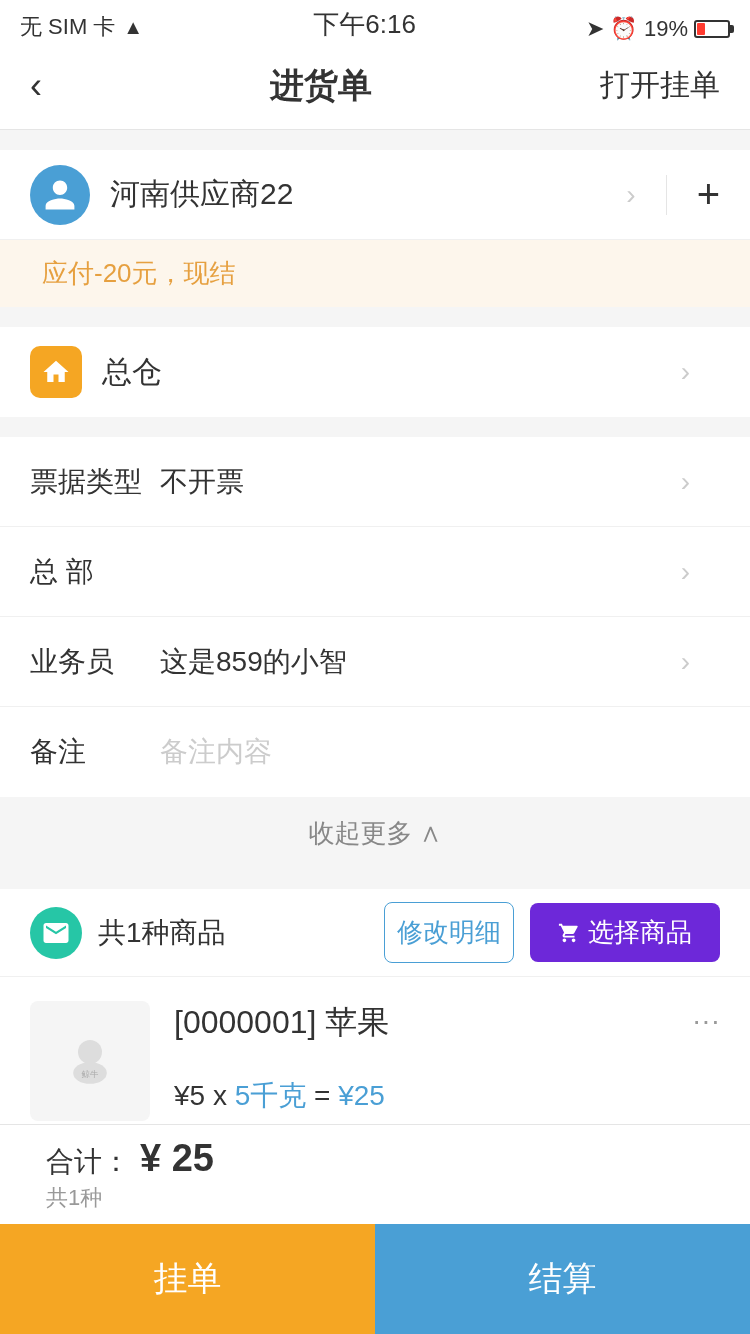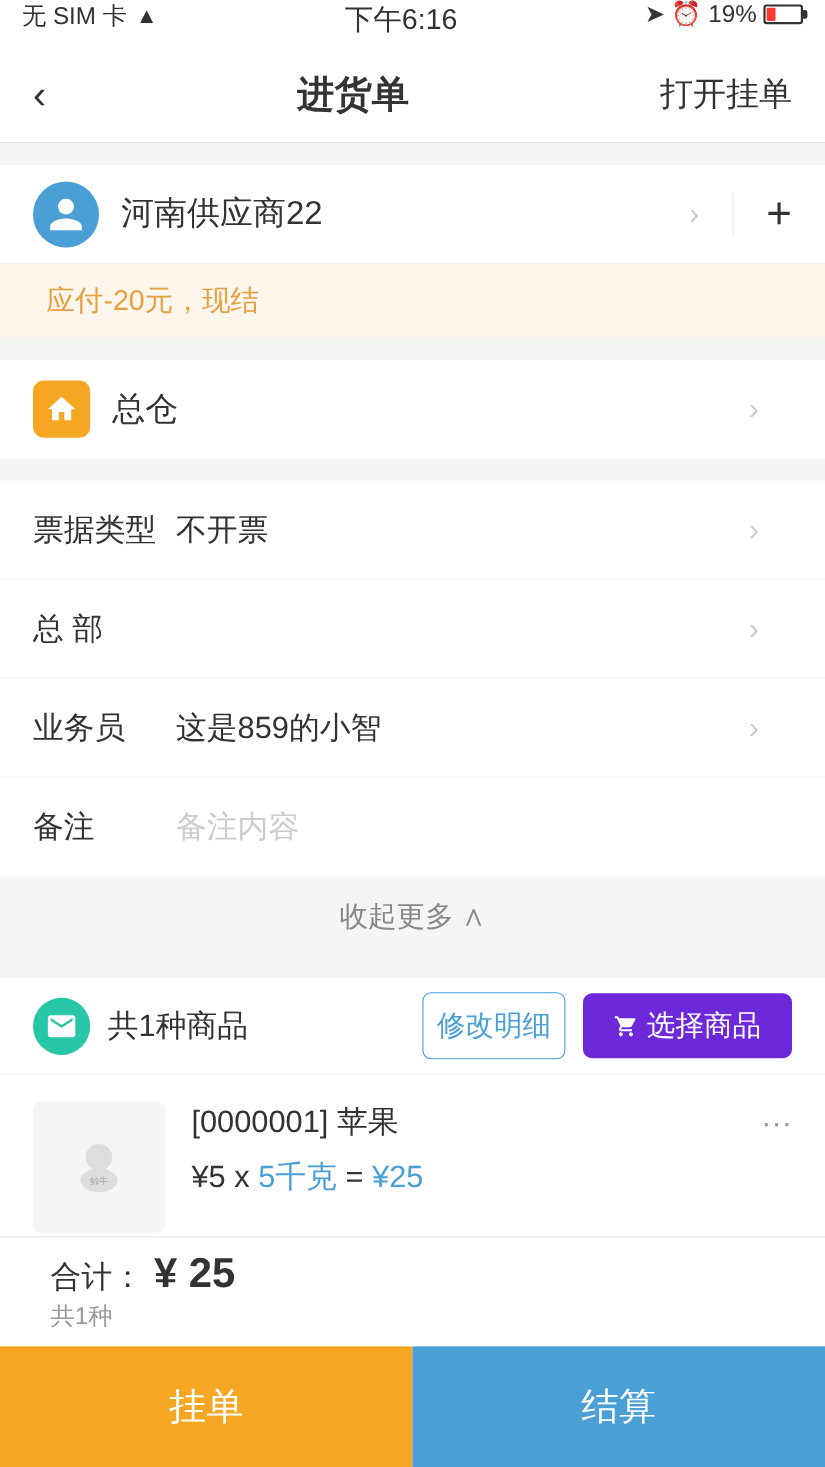--- a/index.html
+++ b/index.html
@@ -11,21 +11,21 @@
       min-height: 1334px;
       font-size: 28px;
       color: #333;
     }
 
     
     .status-bar {
       background: #fff;
       height: 42px;
       display: flex;
-      align-items: flex-start;
+      align-items: flex-end;
       justify-content: space-between;
       padding: 0 20px;
       font-size: 22px;
       color: #333;
     }
     .status-left { display: flex; align-items: center; gap: 8px; }
     .status-center { font-size: 26px; font-weight: 500; }
     .status-right { display: flex; align-items: center; gap: 6px; font-size: 22px; }
     .battery-icon {
       width: 36px; height: 18px;
@@ -260,23 +260,23 @@
       align-items: center;
       justify-content: center;
       margin-right: 24px;
       flex-shrink: 0;
     }
     .product-thumb svg { width: 60px; height: 60px; fill: #ccc; }
     .product-info {
       flex: 1;
     }
     .product-name {
-      font-size: 28px;
-      color: #333;
-      margin-bottom: 12px;
+      font-size: 32px;
+      color: #333;
+      margin-bottom: 32px;
     }
     .product-price {
       font-size: 28px;
       color: #333;
     }
     .product-price .highlight {
       color: #4a9fd5;
     }
     .product-more {
       color: #999;

